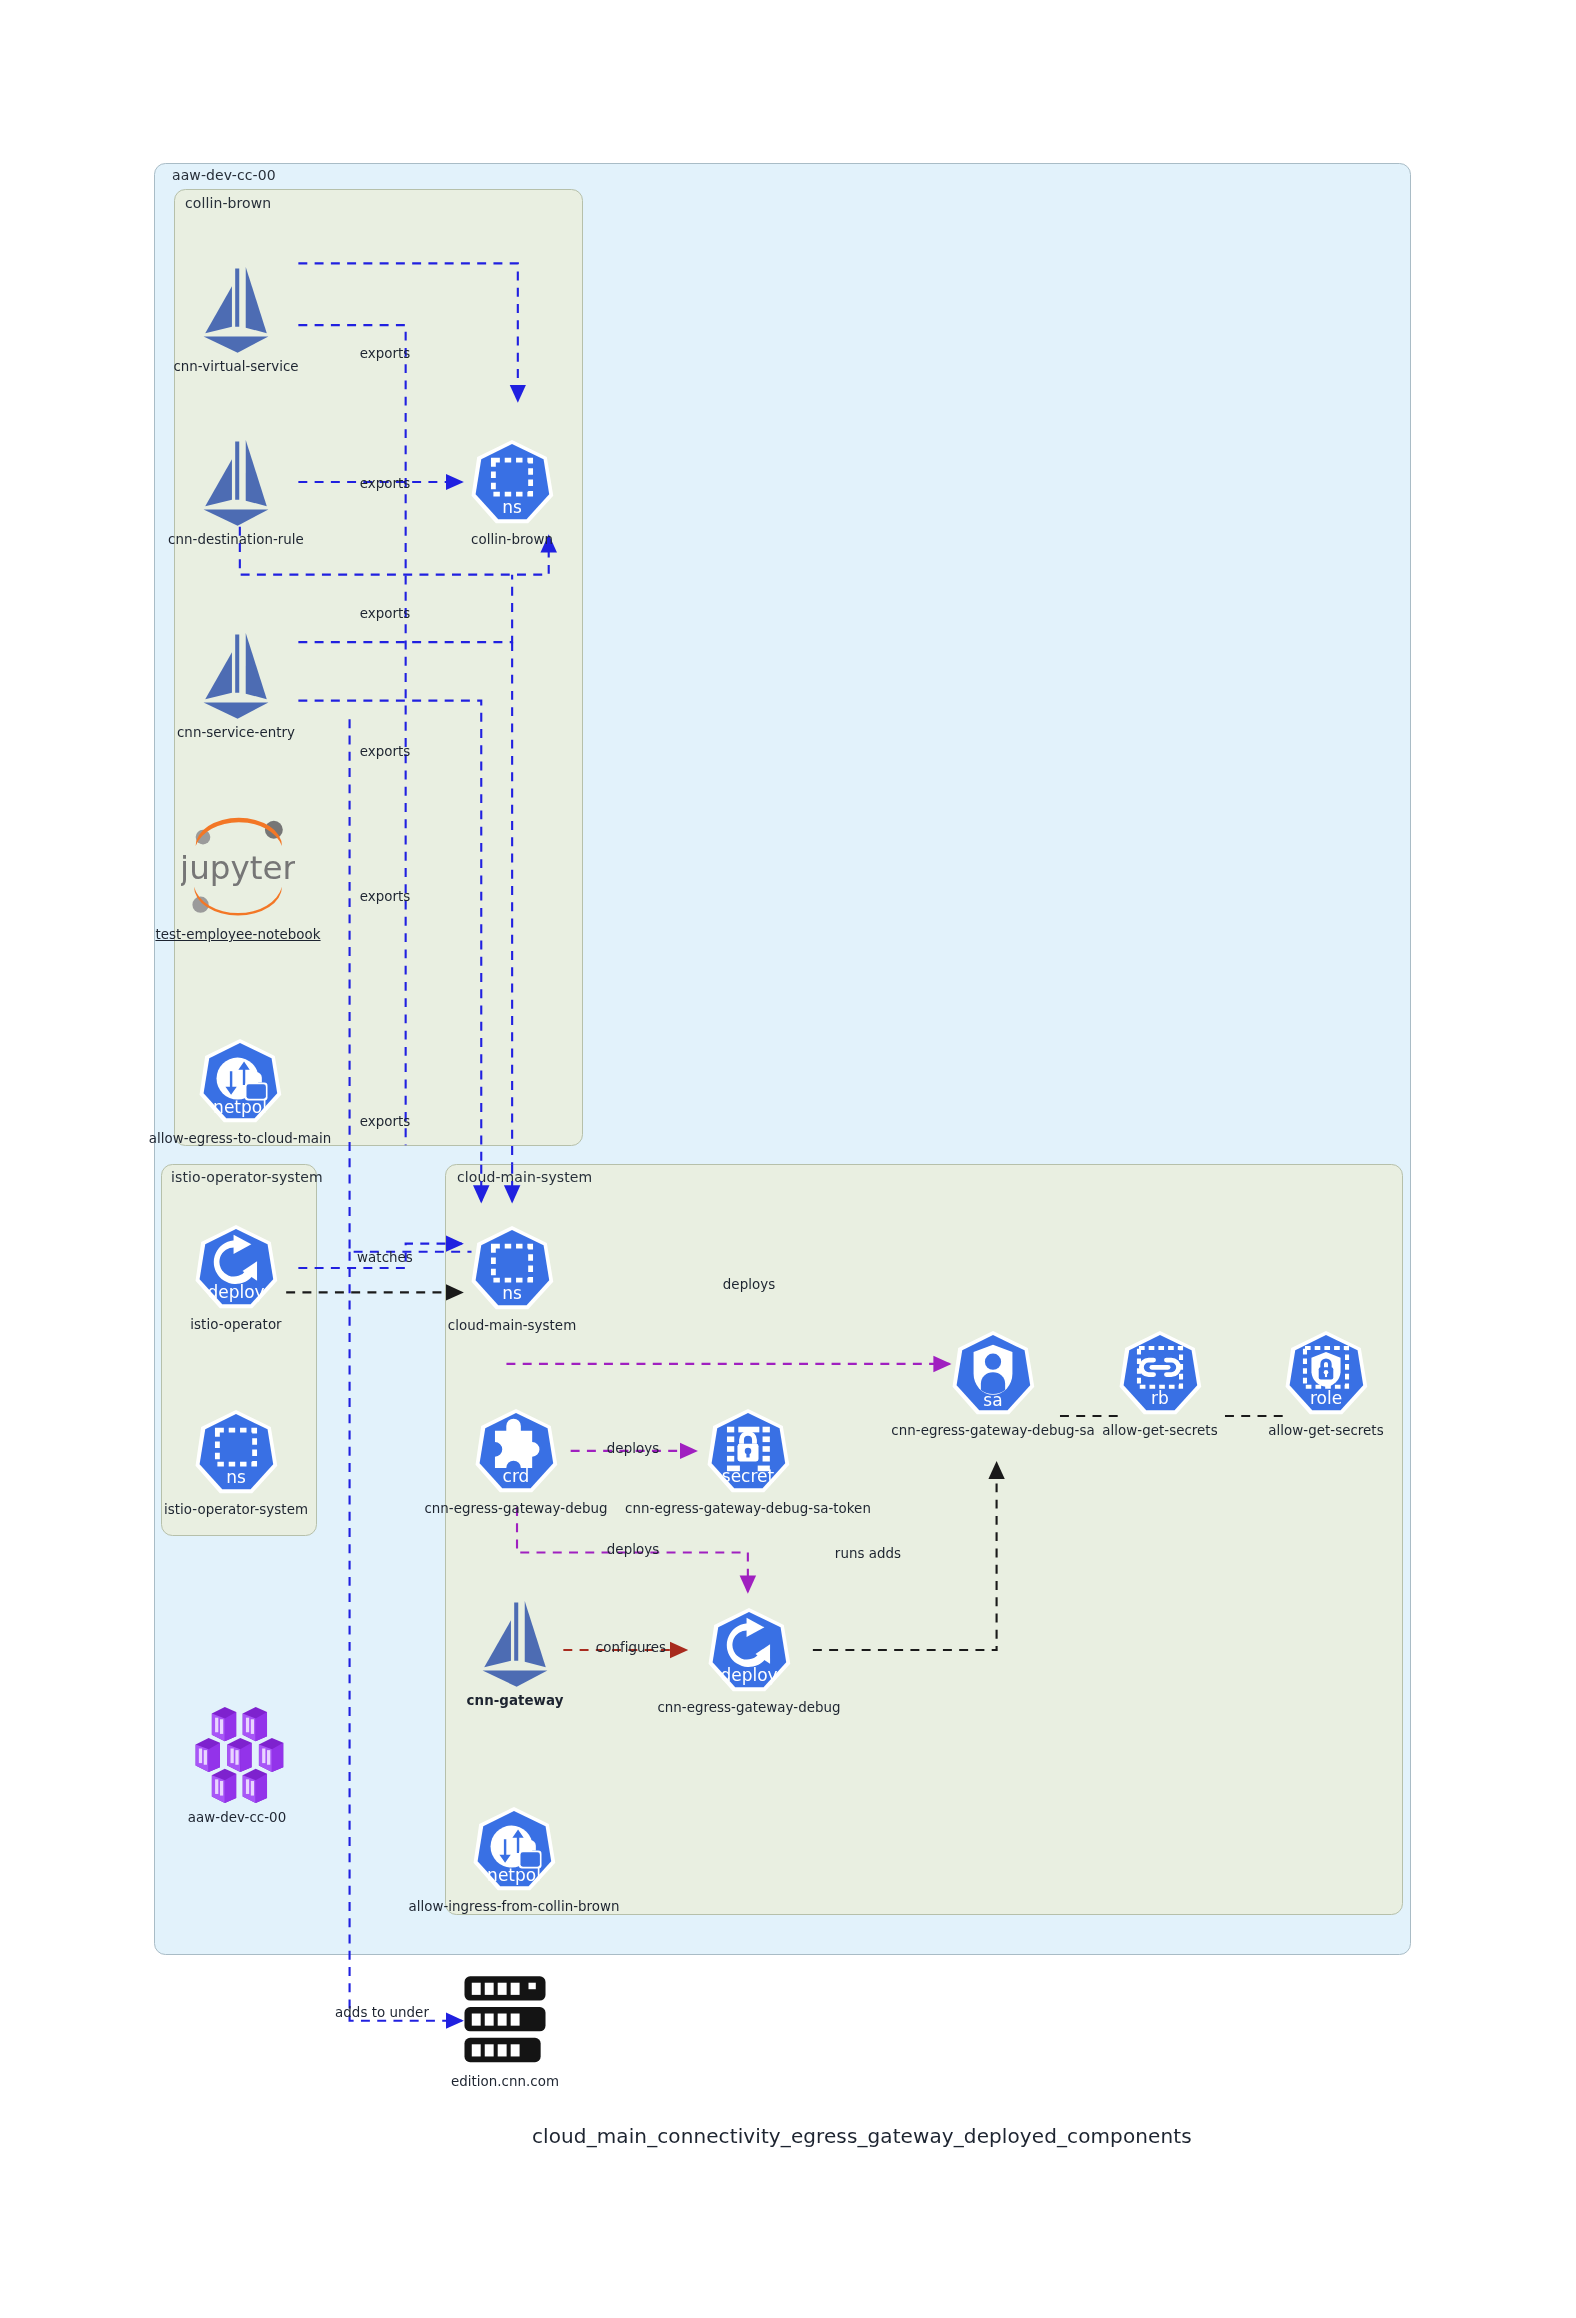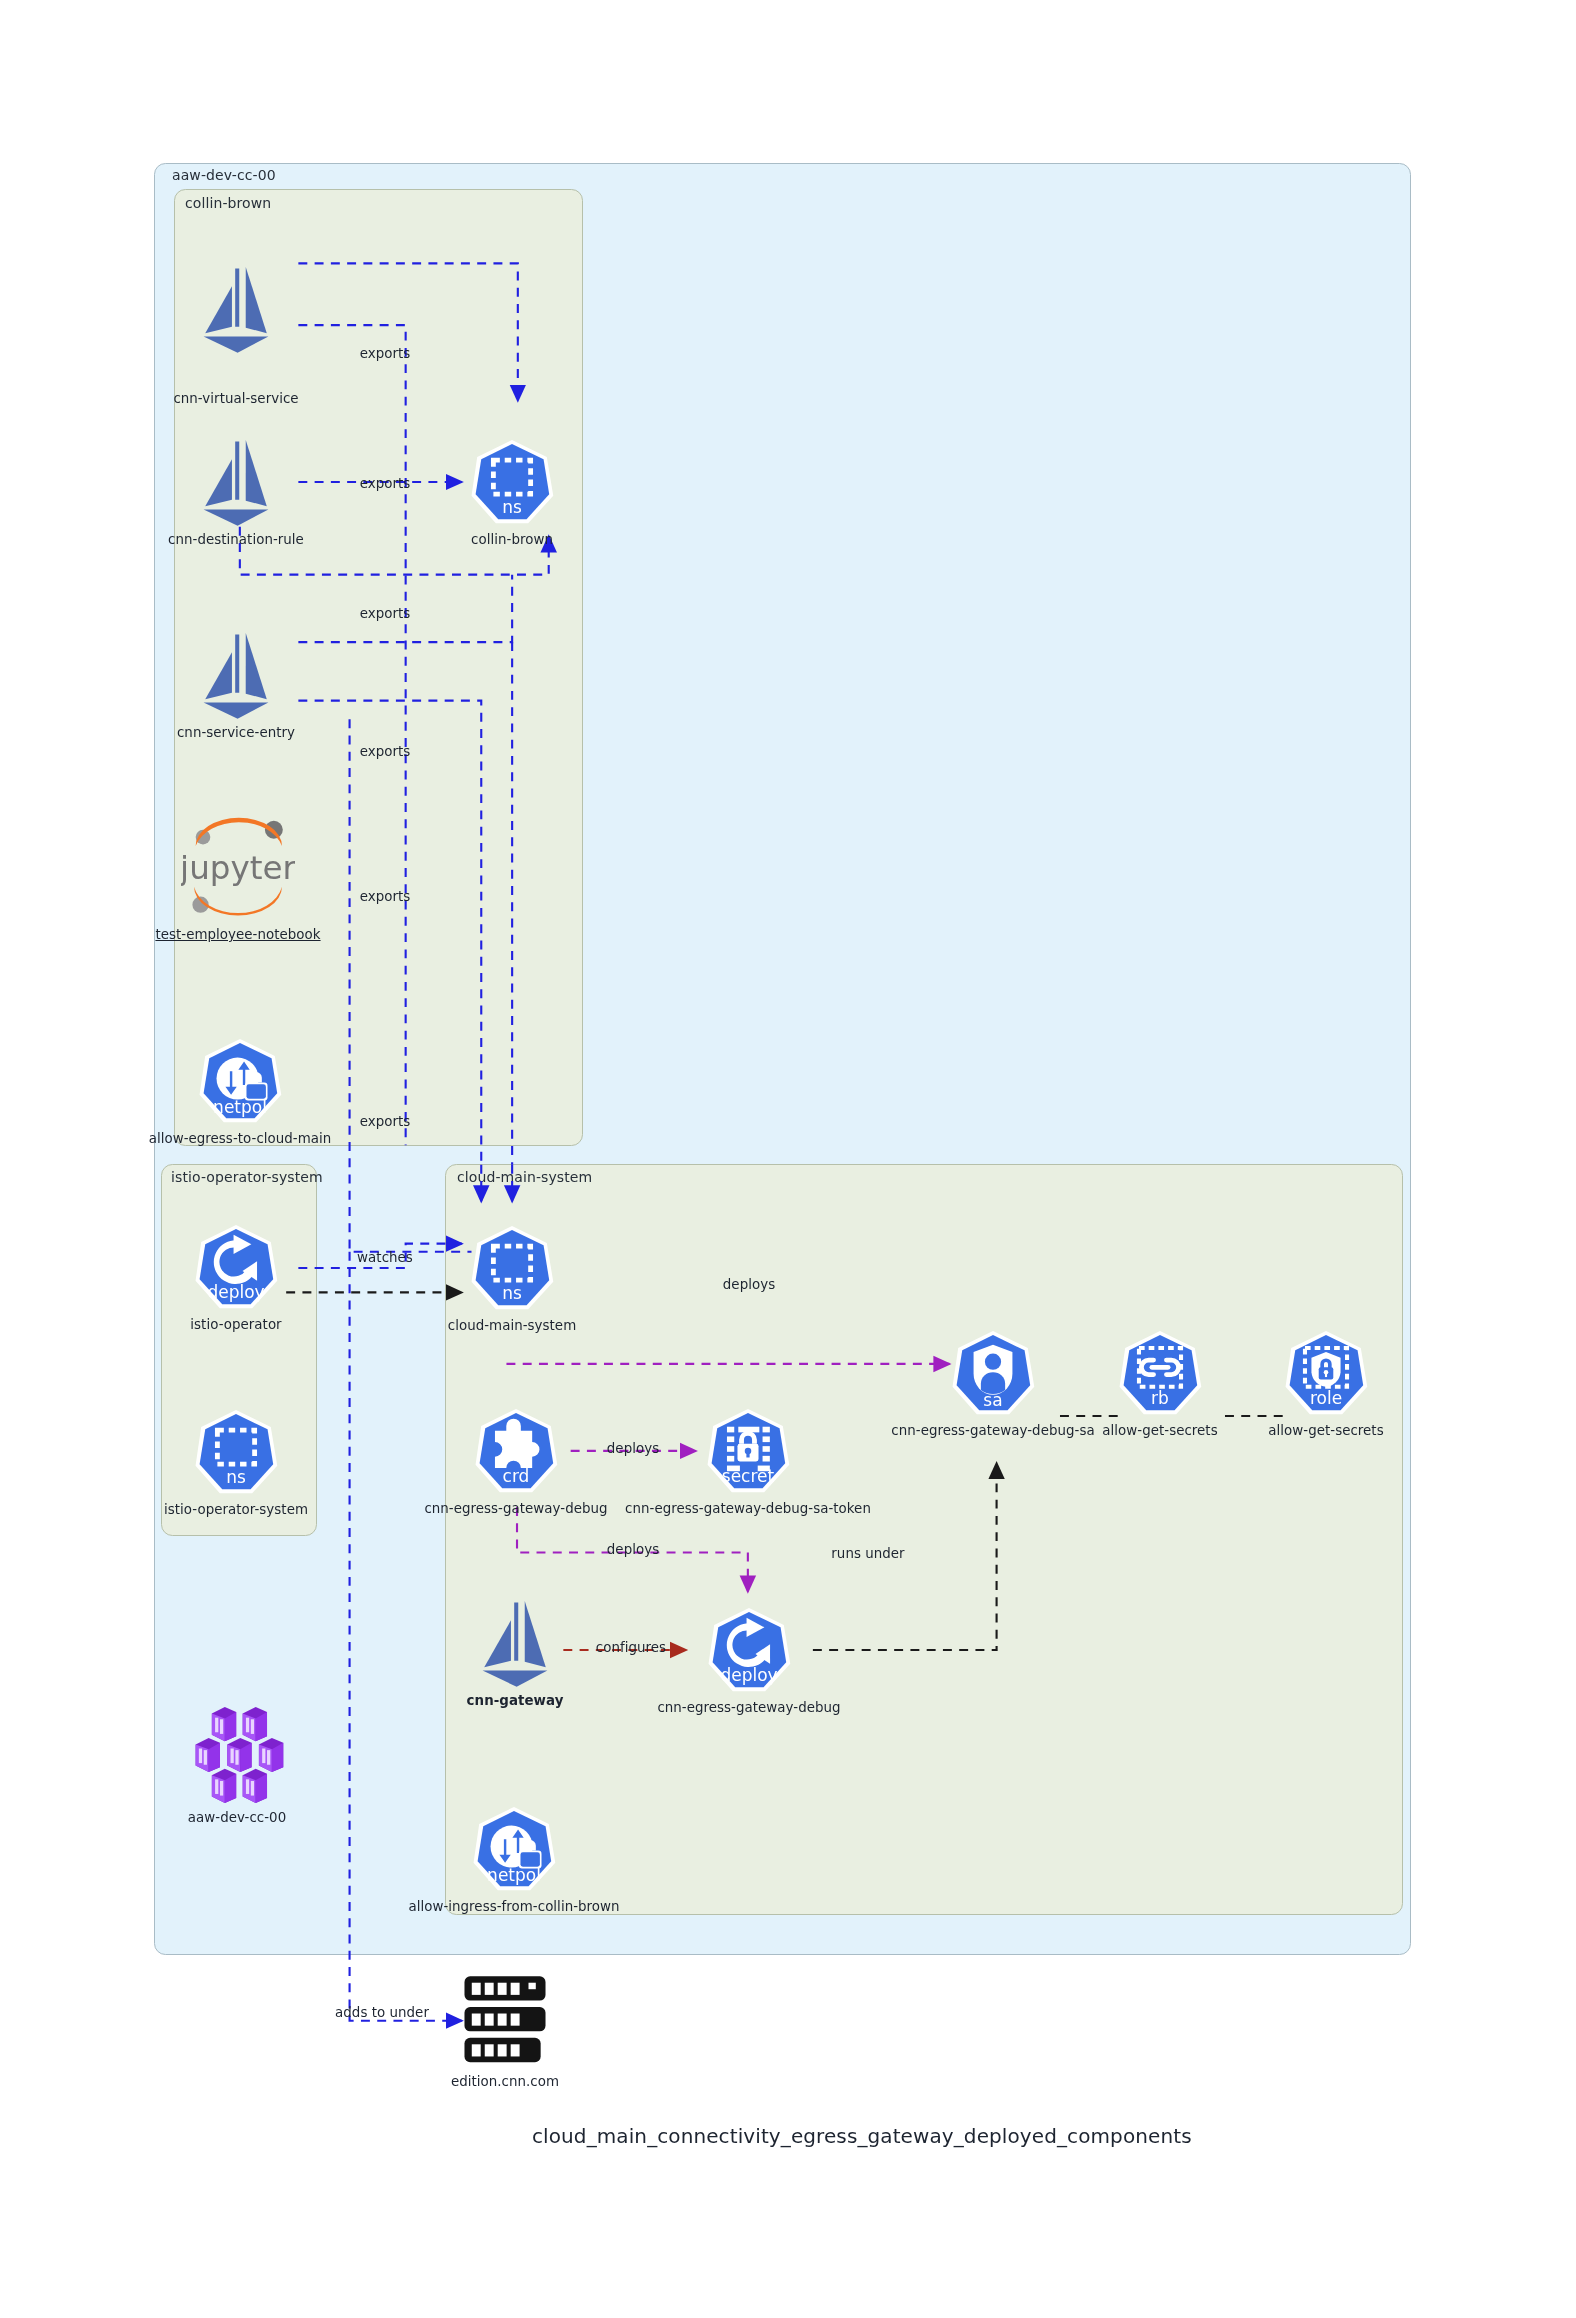--- a/index.html
+++ b/index.html
@@ -171,32 +171,32 @@
   <div class="elabel" style="left:385px; top:483px;">exports</div>
   <div class="elabel" style="left:385px; top:613px;">exports</div>
   <div class="elabel" style="left:385px; top:751px;">exports</div>
   <div class="elabel" style="left:385px; top:896px;">exports</div>
   <div class="elabel" style="left:385px; top:1121px;">exports</div>
 
   <div class="elabel" style="left:385px; top:1257px;">watches</div>
   <div class="elabel" style="left:749px; top:1284px;">deploys</div>
   <div class="elabel" style="left:633px; top:1448px;">deploys</div>
   <div class="elabel" style="left:633px; top:1549px;">deploys</div>
-  <div class="elabel" style="left:868px; top:1553px;">runs under</div>
+  <div class="elabel" style="left:868px; top:1553px;">runs adds</div>
   <div class="elabel" style="left:631px; top:1647px;">configures</div>
   <div class="elabel" style="left:382px; top:2012px;">adds to under</div>
 
   <div class="node" style="left:236px; top:309px;">
     <svg class="glyph" width="81" height="94" viewBox="0 0 100 116">
       <path d="M62,6 L88,88 L62,81 Z" fill="#4d6cb3"></path>
       <path d="M54,8 L54,80 L49,80 L49,8 Z" fill="#4d6cb3"></path>
       <path d="M45,30 L45,80 L12,88 Z" fill="#4d6cb3"></path>
       <path d="M10,92 L90,92 L52,112 Z" fill="#4d6cb3"></path>
     </svg>
-    <div class="caption" style="top:50px;margin-top:32px;">cnn-virtual-service</div>
+    <div class="caption" style="top:50px;">cnn-virtual-service</div>
   </div>
 
   <div class="node" style="left:236px; top:482px;">
     <svg class="glyph" width="81" height="94" viewBox="0 0 100 116">
       <path d="M62,6 L88,88 L62,81 Z" fill="#4d6cb3"></path>
       <path d="M54,8 L54,80 L49,80 L49,8 Z" fill="#4d6cb3"></path>
       <path d="M45,30 L45,80 L12,88 Z" fill="#4d6cb3"></path>
       <path d="M10,92 L90,92 L52,112 Z" fill="#4d6cb3"></path>
     </svg>
     <div class="caption" style="top:50px;">cnn-destination-rule</div>

